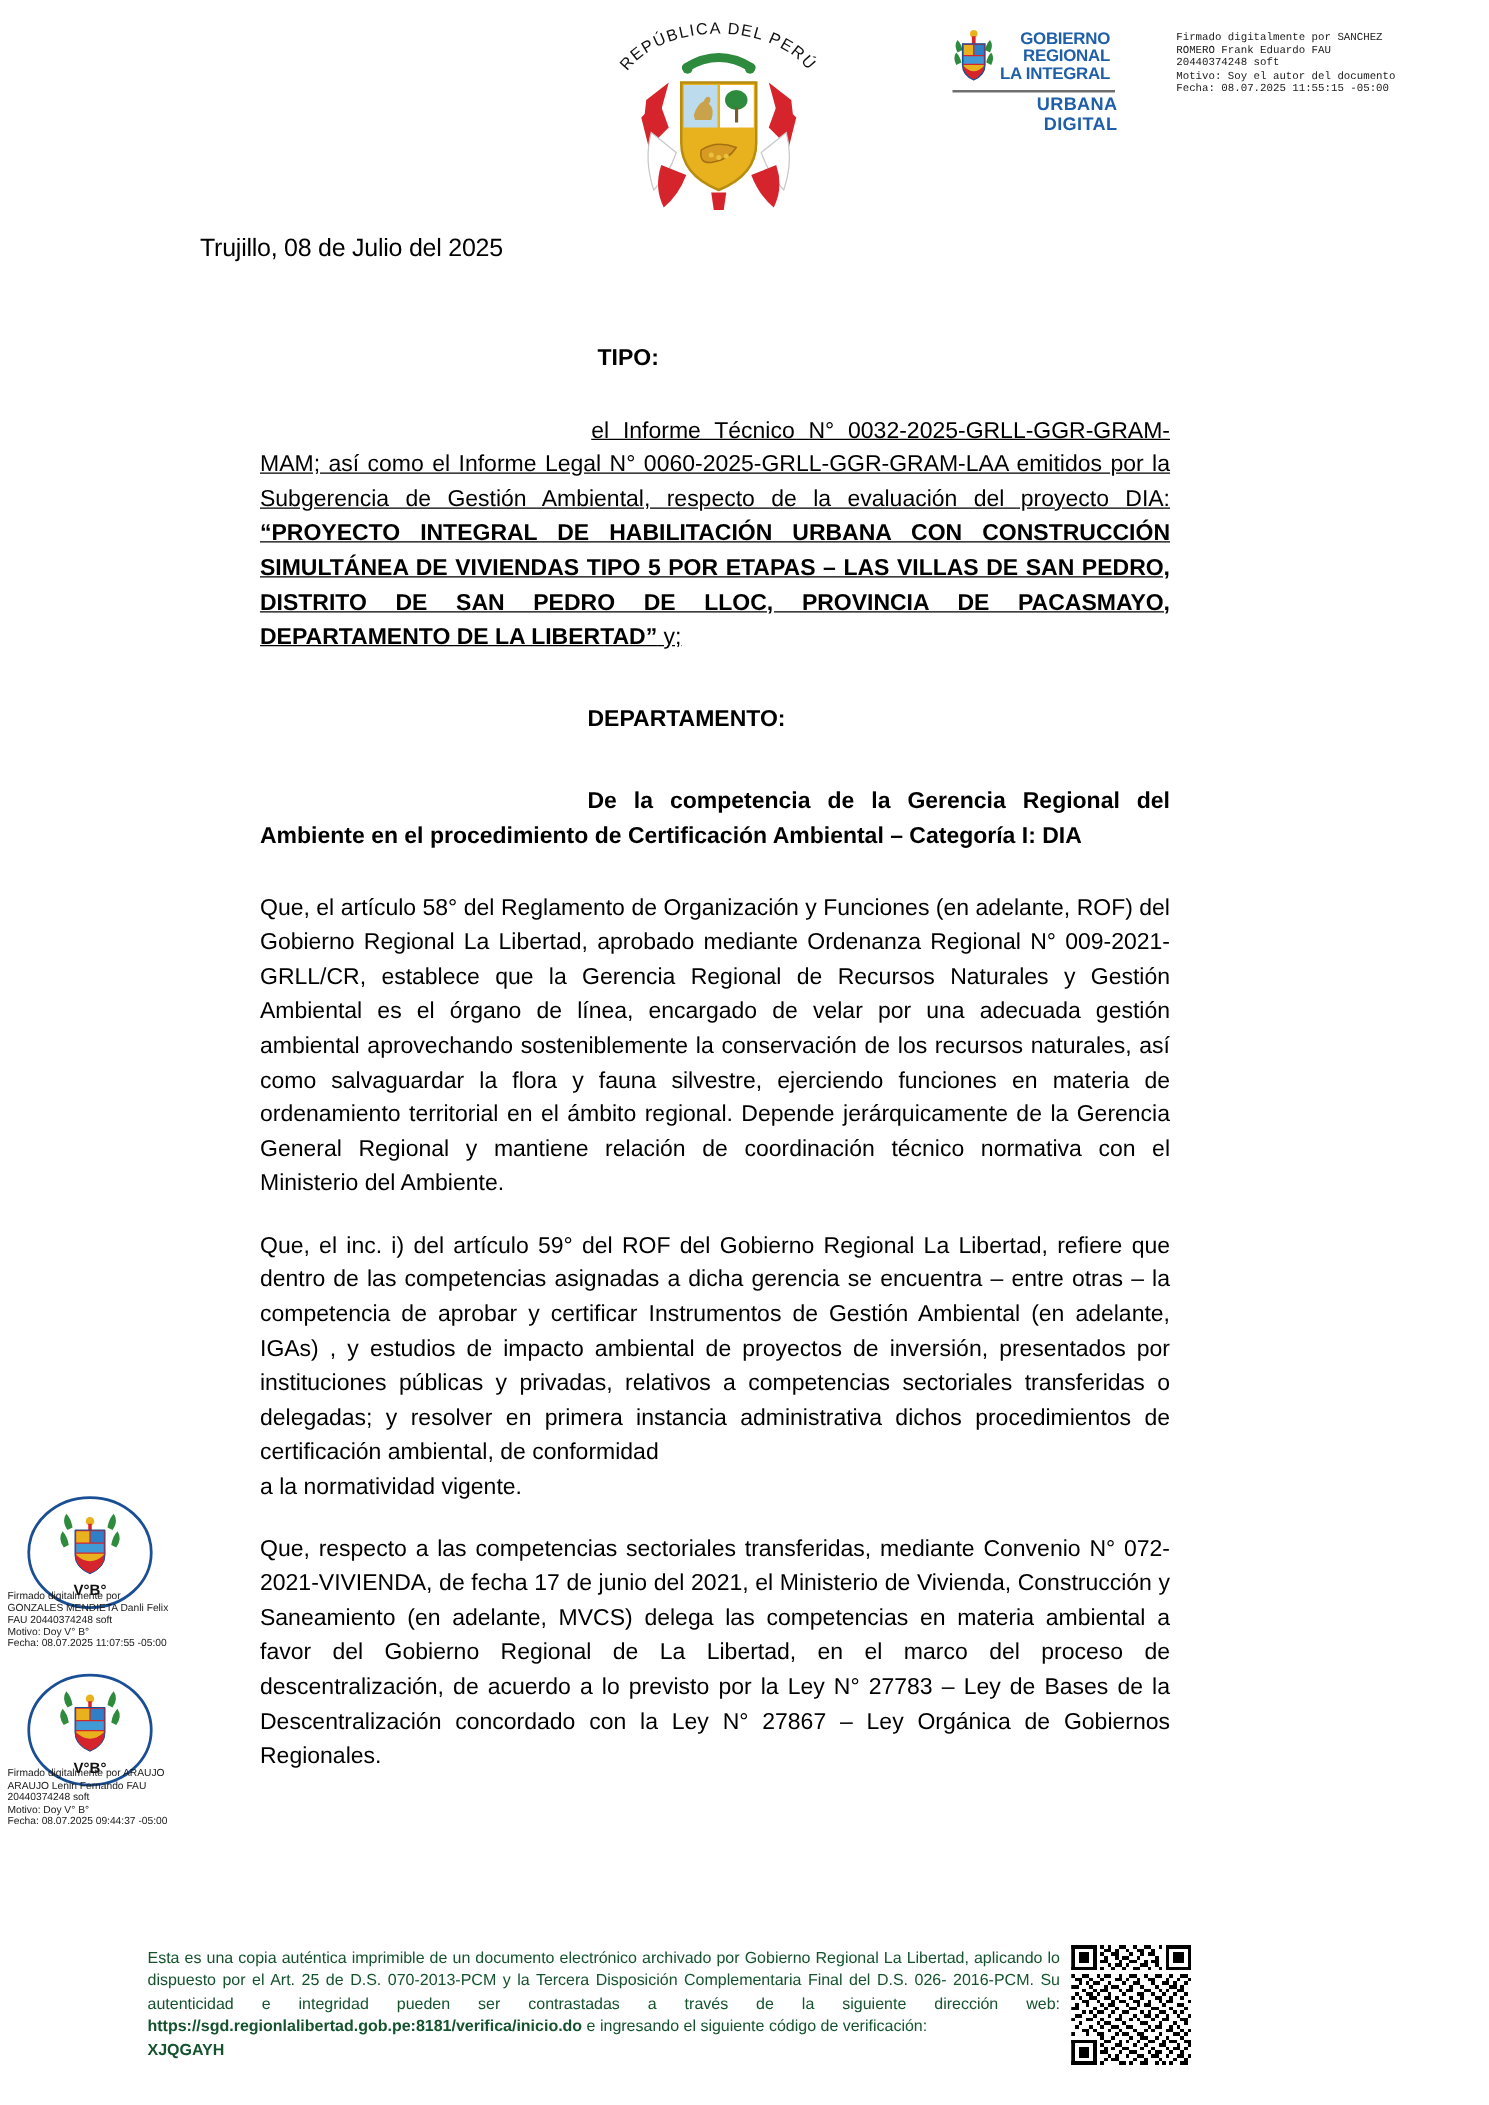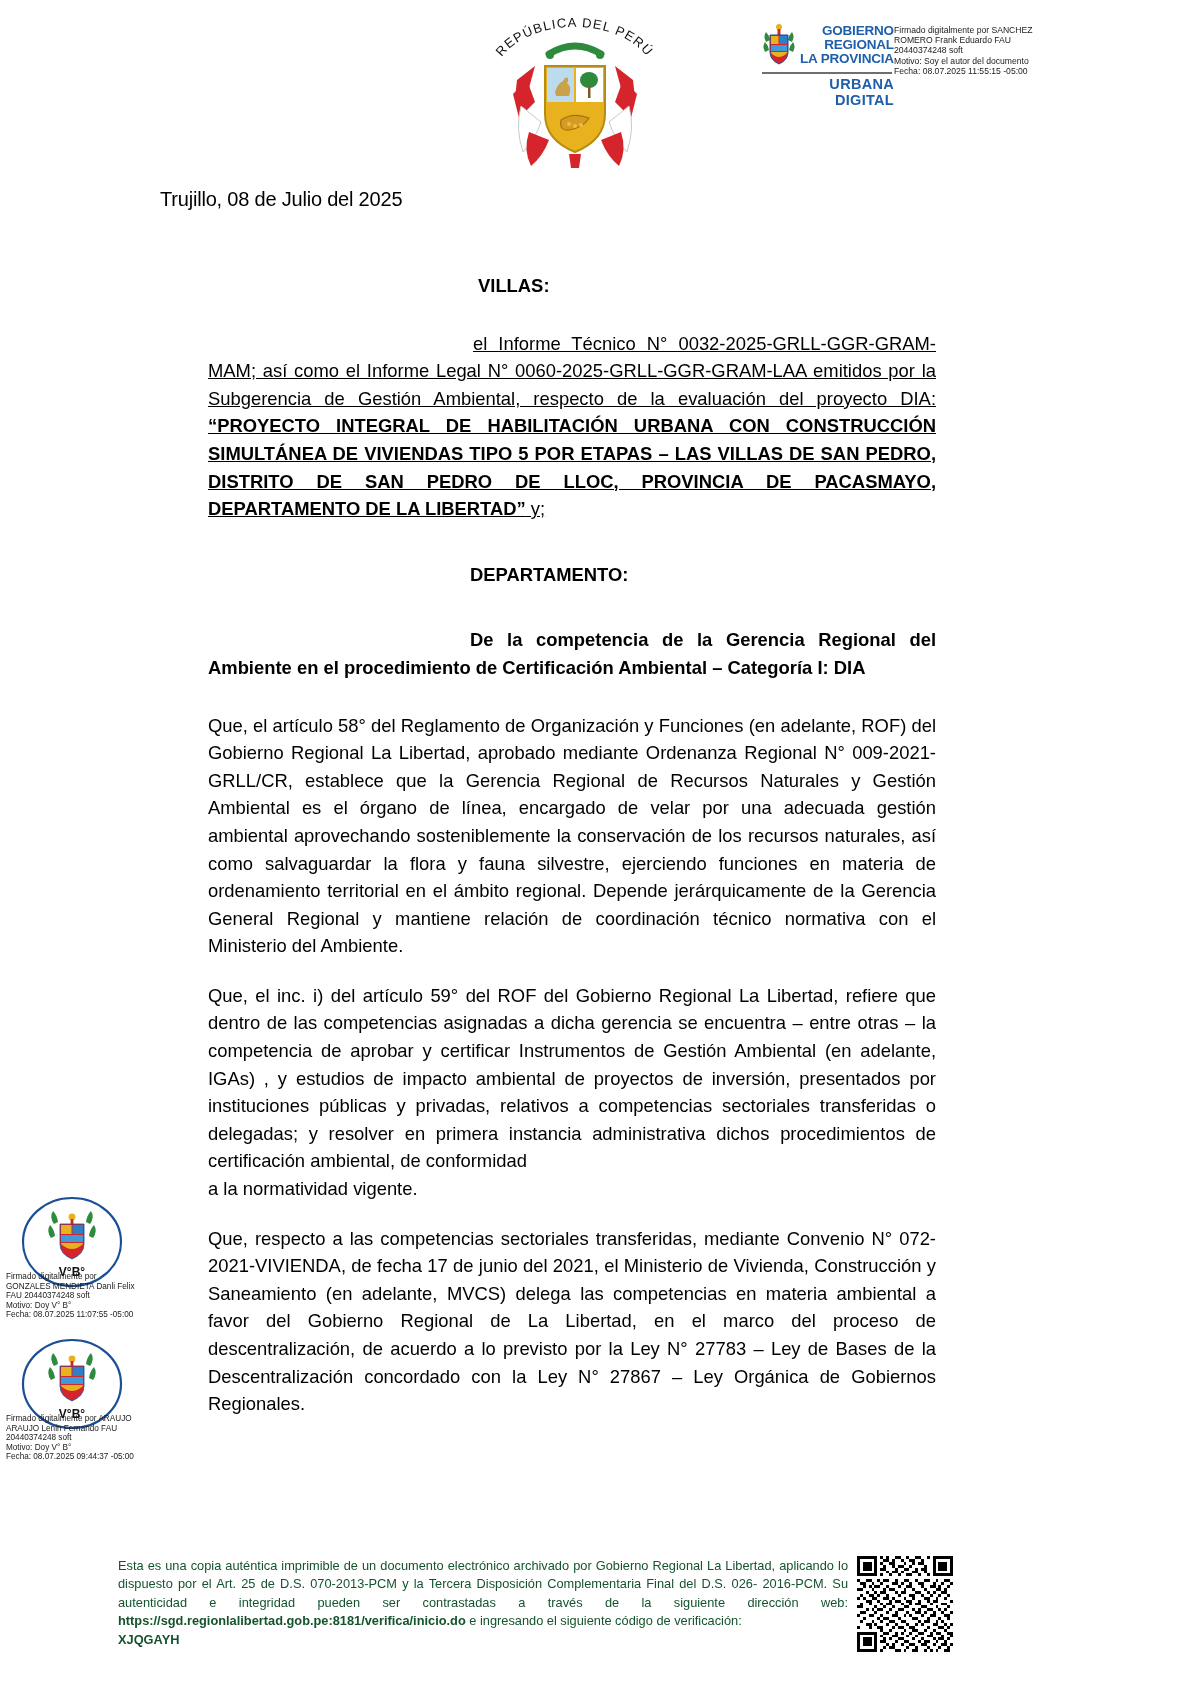--- a/index.html
+++ b/index.html
@@ -82,24 +82,24 @@
     left: 14px;
     top: 54px;
     font-weight: bold;
     font-size: 14.5px;
     color: #1f5fa9;
     letter-spacing: 0.3px;
   }
 
   .sig-top {
     position: absolute;
-    left: 894px;
+    left: 941px;
     top: 25px;
     width: 230px;
-    font-family: Liberation Sans, sans-serif;
+    font-family: Liberation Mono, monospace;
     font-size: 8.6px;
     line-height: 10.2px;
     color: #1a1a1a;
     white-space: pre-line;
   }
 
   
   .doc-date {
     position: absolute;
     left: 160px;
@@ -263,38 +263,38 @@
         <rect x="15.5" y="7" width="3" height="6" fill="#d6242c"></rect>
         <path d="M8 13 L26 13 L26 30 Q26 38 17 42 Q8 38 8 30 Z" fill="#d6242c" stroke="#1a4f96" stroke-width="1"></path>
         <rect x="9" y="14" width="7.5" height="8" fill="#e8b21e"></rect>
         <rect x="17.5" y="14" width="7.5" height="8" fill="#2f7fc6"></rect>
         <rect x="9" y="23" width="16" height="6" fill="#3f9ad6"></rect>
         <path d="M9 30 L25 30 L25 31 Q17 39 9 31 Z" fill="#e8b21e"></path>
       </svg>
       <div class="grll-words">
         <div>GOBIERNO</div>
         <div>REGIONAL</div>
-        <div>LA PROVINCIA</div>
+        <div>LA INTEGRAL</div>
       </div>
       <div class="grll-rule"></div>
       <div class="grll-firma">URBANA DIGITAL</div>
     </div>
 
     <div class="sig-top">Firmado digitalmente por SANCHEZ
 ROMERO Frank Eduardo FAU
 20440374248 soft
 Motivo: Soy el autor del documento
 Fecha: 08.07.2025 11:55:15 -05:00</div>
   </div>
 
   <div class="doc-date">Trujillo, 08 de Julio del 2025</div>
 
   <div class="content">
 
-    <div class="p indent-head">VILLAS:</div>
+    <div class="p indent-head">TIPO:</div>
 
     <div class="gap-md"></div>
 
     <div class="p j first-ind"><span>el Informe Técnico N° 0032-2025-GRLL-GGR-GRAM-MAM; así como el Informe Legal N° 0060-2025-GRLL-GGR-GRAM-LAA emitidos por la Subgerencia de Gestión Ambiental, respecto de la evaluación del proyecto DIA:</span> <span class="bold">“PROYECTO INTEGRAL DE HABILITACIÓN URBANA CON CONSTRUCCIÓN SIMULTÁNEA DE VIVIENDAS TIPO 5 POR ETAPAS – LAS VILLAS DE SAN PEDRO, DISTRITO DE SAN PEDRO DE LLOC, PROVINCIA DE PACASMAYO, DEPARTAMENTO DE LA LIBERTAD”</span><span> y;</span></div>
 
     <div class="gap-lg"></div>
 
     <div class="p indent-head-2">DEPARTAMENTO:</div>
 
     <div class="gap-lg"></div>

